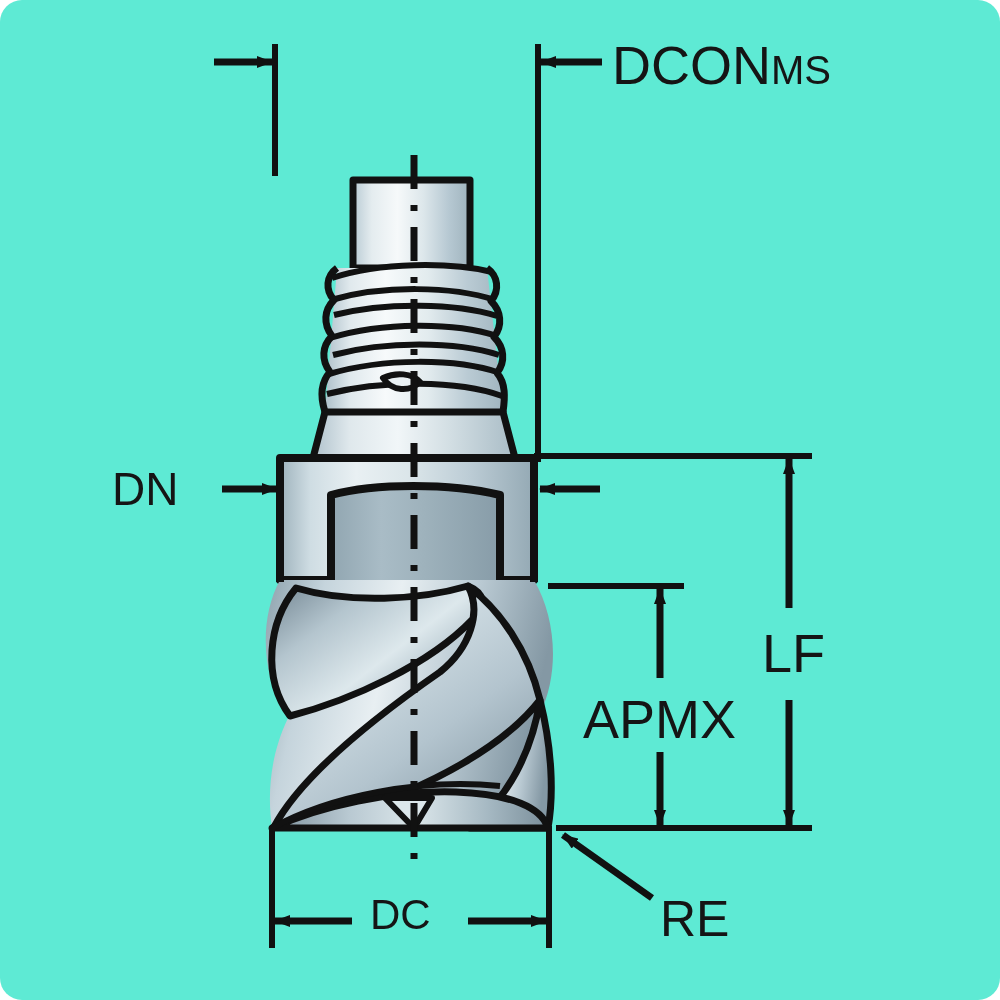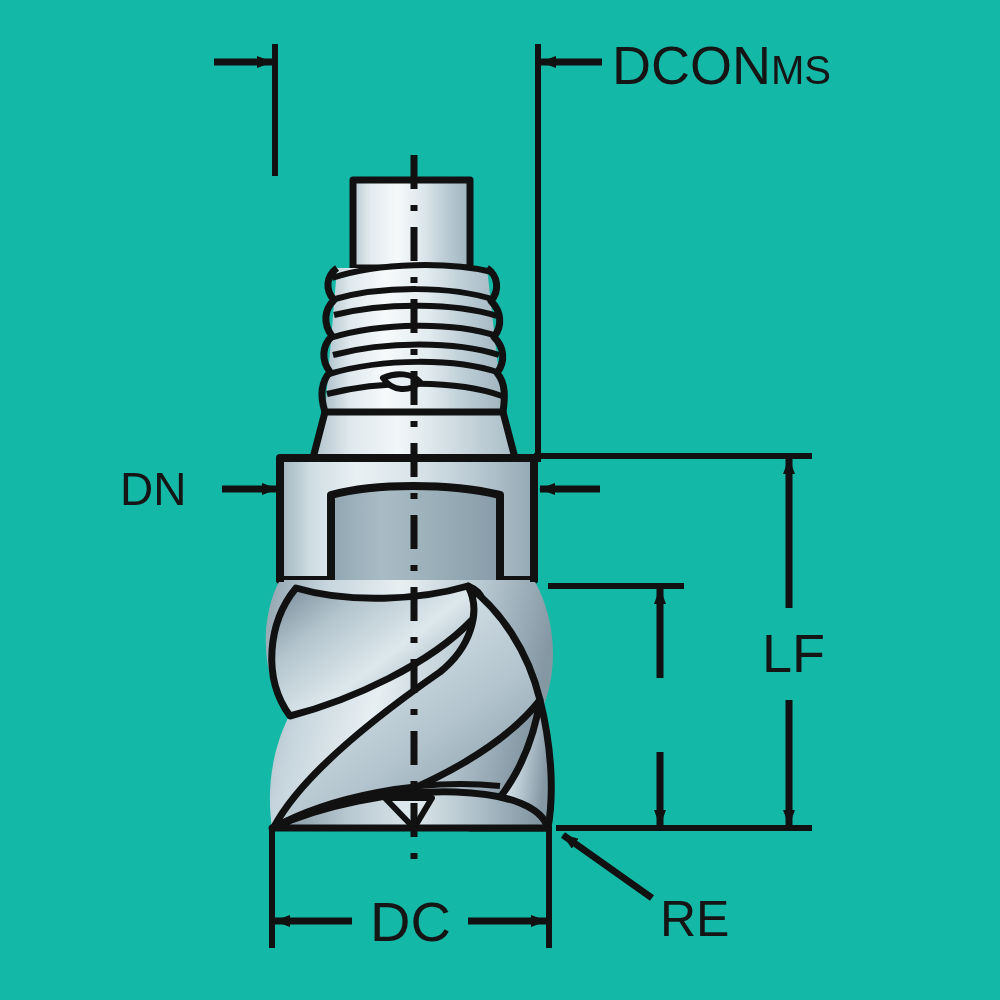--- a/index.html
+++ b/index.html
@@ -4,45 +4,46 @@
 <style>
   html, body {
     margin: 0;
     padding: 0;
     background: #ffffff;
   }
   #stage {
     position: relative;
     width: 1000px;
     height: 1000px;
-    background: #14b8a6;
+    background: #5eead4;
     font-family: "Liberation Sans", sans-serif;
     overflow: hidden;
+    border-radius: 22px;
   }
   #drawing {
     position: absolute;
     left: 0;
     top: 0;
     width: 1000px;
     height: 1000px;
   }
   .dim-label {
     position: absolute;
     color: #151515;
     font-family: "Liberation Sans", sans-serif;
     font-weight: 400;
     white-space: nowrap;
     line-height: 1;
   }
   #label-dconms { left: 612px; top: 38px; font-size: 54px; }
   #label-dconms .sub { font-size: 40px; }
-  #label-dn     { left: 120px; top: 466px; font-size: 46px; }
+  #label-dn     { left: 112px; top: 466px; font-size: 46px; }
   #label-lf     { left: 762px; top: 626px; font-size: 54px; text-align: right; }
   #label-apmx   { left: 583px; top: 692px; font-size: 54px; }
-  #label-dc     { left: 370px; top: 894px; font-size: 56px; }
+  #label-dc     { left: 370px; top: 894px; font-size: 42px; }
   #label-re     { left: 660px; top: 894px; font-size: 50px; text-align: right; }
 </style>
 </head>
 <body>
 
 <div id="stage">
 
   <svg id="drawing" viewBox="0 0 1000 1000">
     <defs>
       <linearGradient id="gradShankTop" x1="0" y1="0" x2="1" y2="0">
@@ -224,18 +225,19 @@
   </svg>
 
   <div class="dim-label" id="label-dconms">
     <span>DCON</span><span class="sub">MS</span>
   </div>
 
   <div class="dim-label" id="label-dn">DN</div>
 
   <div class="dim-label" id="label-lf">LF</div>
 
+  <div class="dim-label" id="label-apmx">APMX</div>
 
   <div class="dim-label" id="label-dc">DC</div>
 
   <div class="dim-label" id="label-re">RE</div>
 
 </div>
 
 </body></html>

